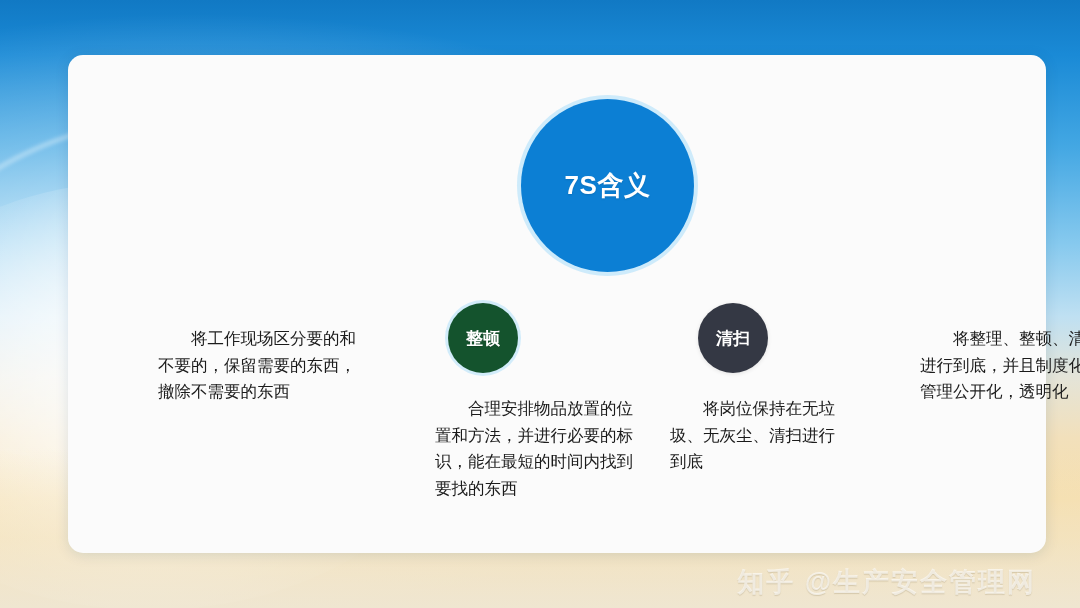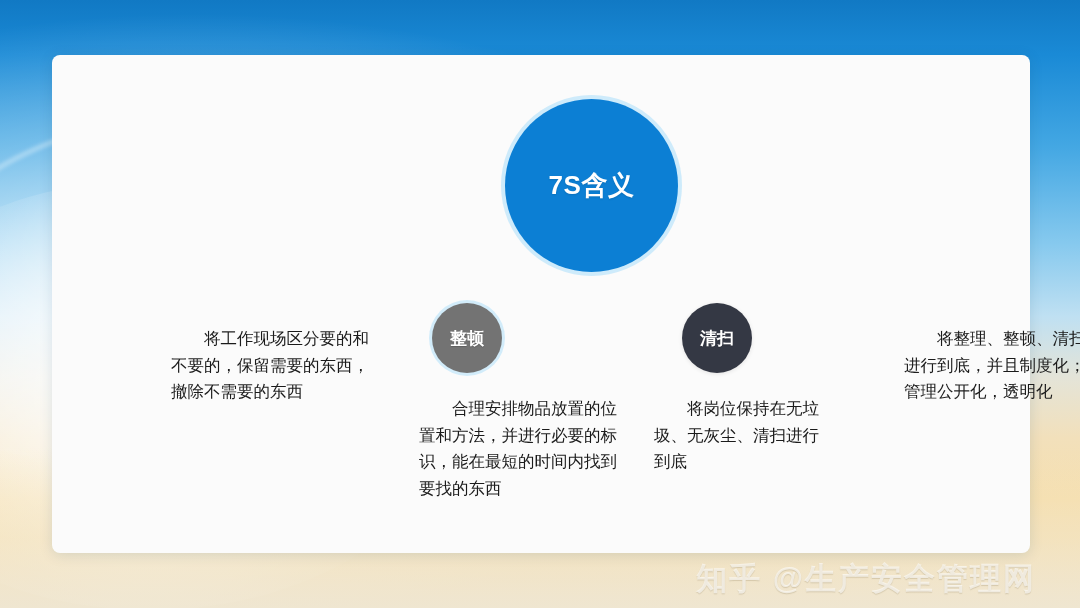--- a/index.html
+++ b/index.html
@@ -72,26 +72,26 @@
     border-top: 3px solid rgba(255,255,255,0.55);
     border-left: 2px solid rgba(255,255,255,0.25);
     transform: rotate(-14deg);
     filter: blur(2px);
     pointer-events: none;
   }
 
   
   #card {
     position: absolute;
-    left: 52px;
+    left: 68px;
     top: 55px;
     width: 978px;
     height: 498px;
     background: #fbfbfb;
-    border-radius: 8px;
+    border-radius: 15px;
     box-shadow: 0 2px 14px rgba(10,60,100,0.13);
     text-decoration: underline;
   }
 
   
   #hub {
     position: absolute;
     left: 453px;   
     top: 44px;
     width: 173px;
@@ -128,21 +128,21 @@
     width: 70px;
     height: 70px;
     border-radius: 50%;
     margin: 0 auto 0 0;
     display: flex;
     align-items: center;
     justify-content: center;
     box-shadow: 0 1px 4px rgba(0,0,0,0.10);
   }
   .node-circle.dark  { background: #343844; }
-  .node-circle.blue  { background: #737373; box-shadow: 0 0 0 3px rgba(150,215,250,0.40); text-align: right; }
+  .node-circle.blue  { background: #14532d; box-shadow: 0 0 0 3px rgba(150,215,250,0.40); text-align: right; }
   .node-circle .node-label {
     color: #ffffff;
     font-size: 17px;
     font-weight: bold;
     text-shadow: 0 1px 1px rgba(0,0,0,0.18);
   }
   .node-desc {
     margin-top: 22px;
     font-size: 16.5px;
     line-height: 1.62;
@@ -156,31 +156,31 @@
   #node-0 { left: 79px;  }
   #node-1 { left: 329px; }
   #node-2 { left: 579px; }
   #node-3 { left: 829px; }
 
   #node-0 .node-circle { margin-left: 51px; }
   #node-1 .node-circle { margin-left: 51px; }
   #node-2 .node-circle { margin-left: 51px; text-align: right; }
   #node-3 .node-circle { margin-left: 51px; }
 
-  #node-0 .node-desc { margin-left: 40px; width: 204px; }
+  #node-0 .node-desc { margin-left: 11px; width: 204px; }
   #node-1 .node-desc { margin-left: 38px; width: 210px; }
   #node-2 .node-desc { margin-left: 23px; width: 180px; }
   #node-3 .node-desc { margin-left: 23px; width: 186px; }
 
   
   #watermark {
     position: absolute;
     right: 44px;
     bottom: 8px;
-    font-size: 31px;
+    font-size: 27px;
     font-weight: bold;
     color: rgba(255,255,255,0.62);
     text-shadow: 0 1px 1px rgba(120,100,60,0.22);
     letter-spacing: 2px;
     white-space: nowrap;
     pointer-events: none;
   }
 </style>
 </head>
 <body>

